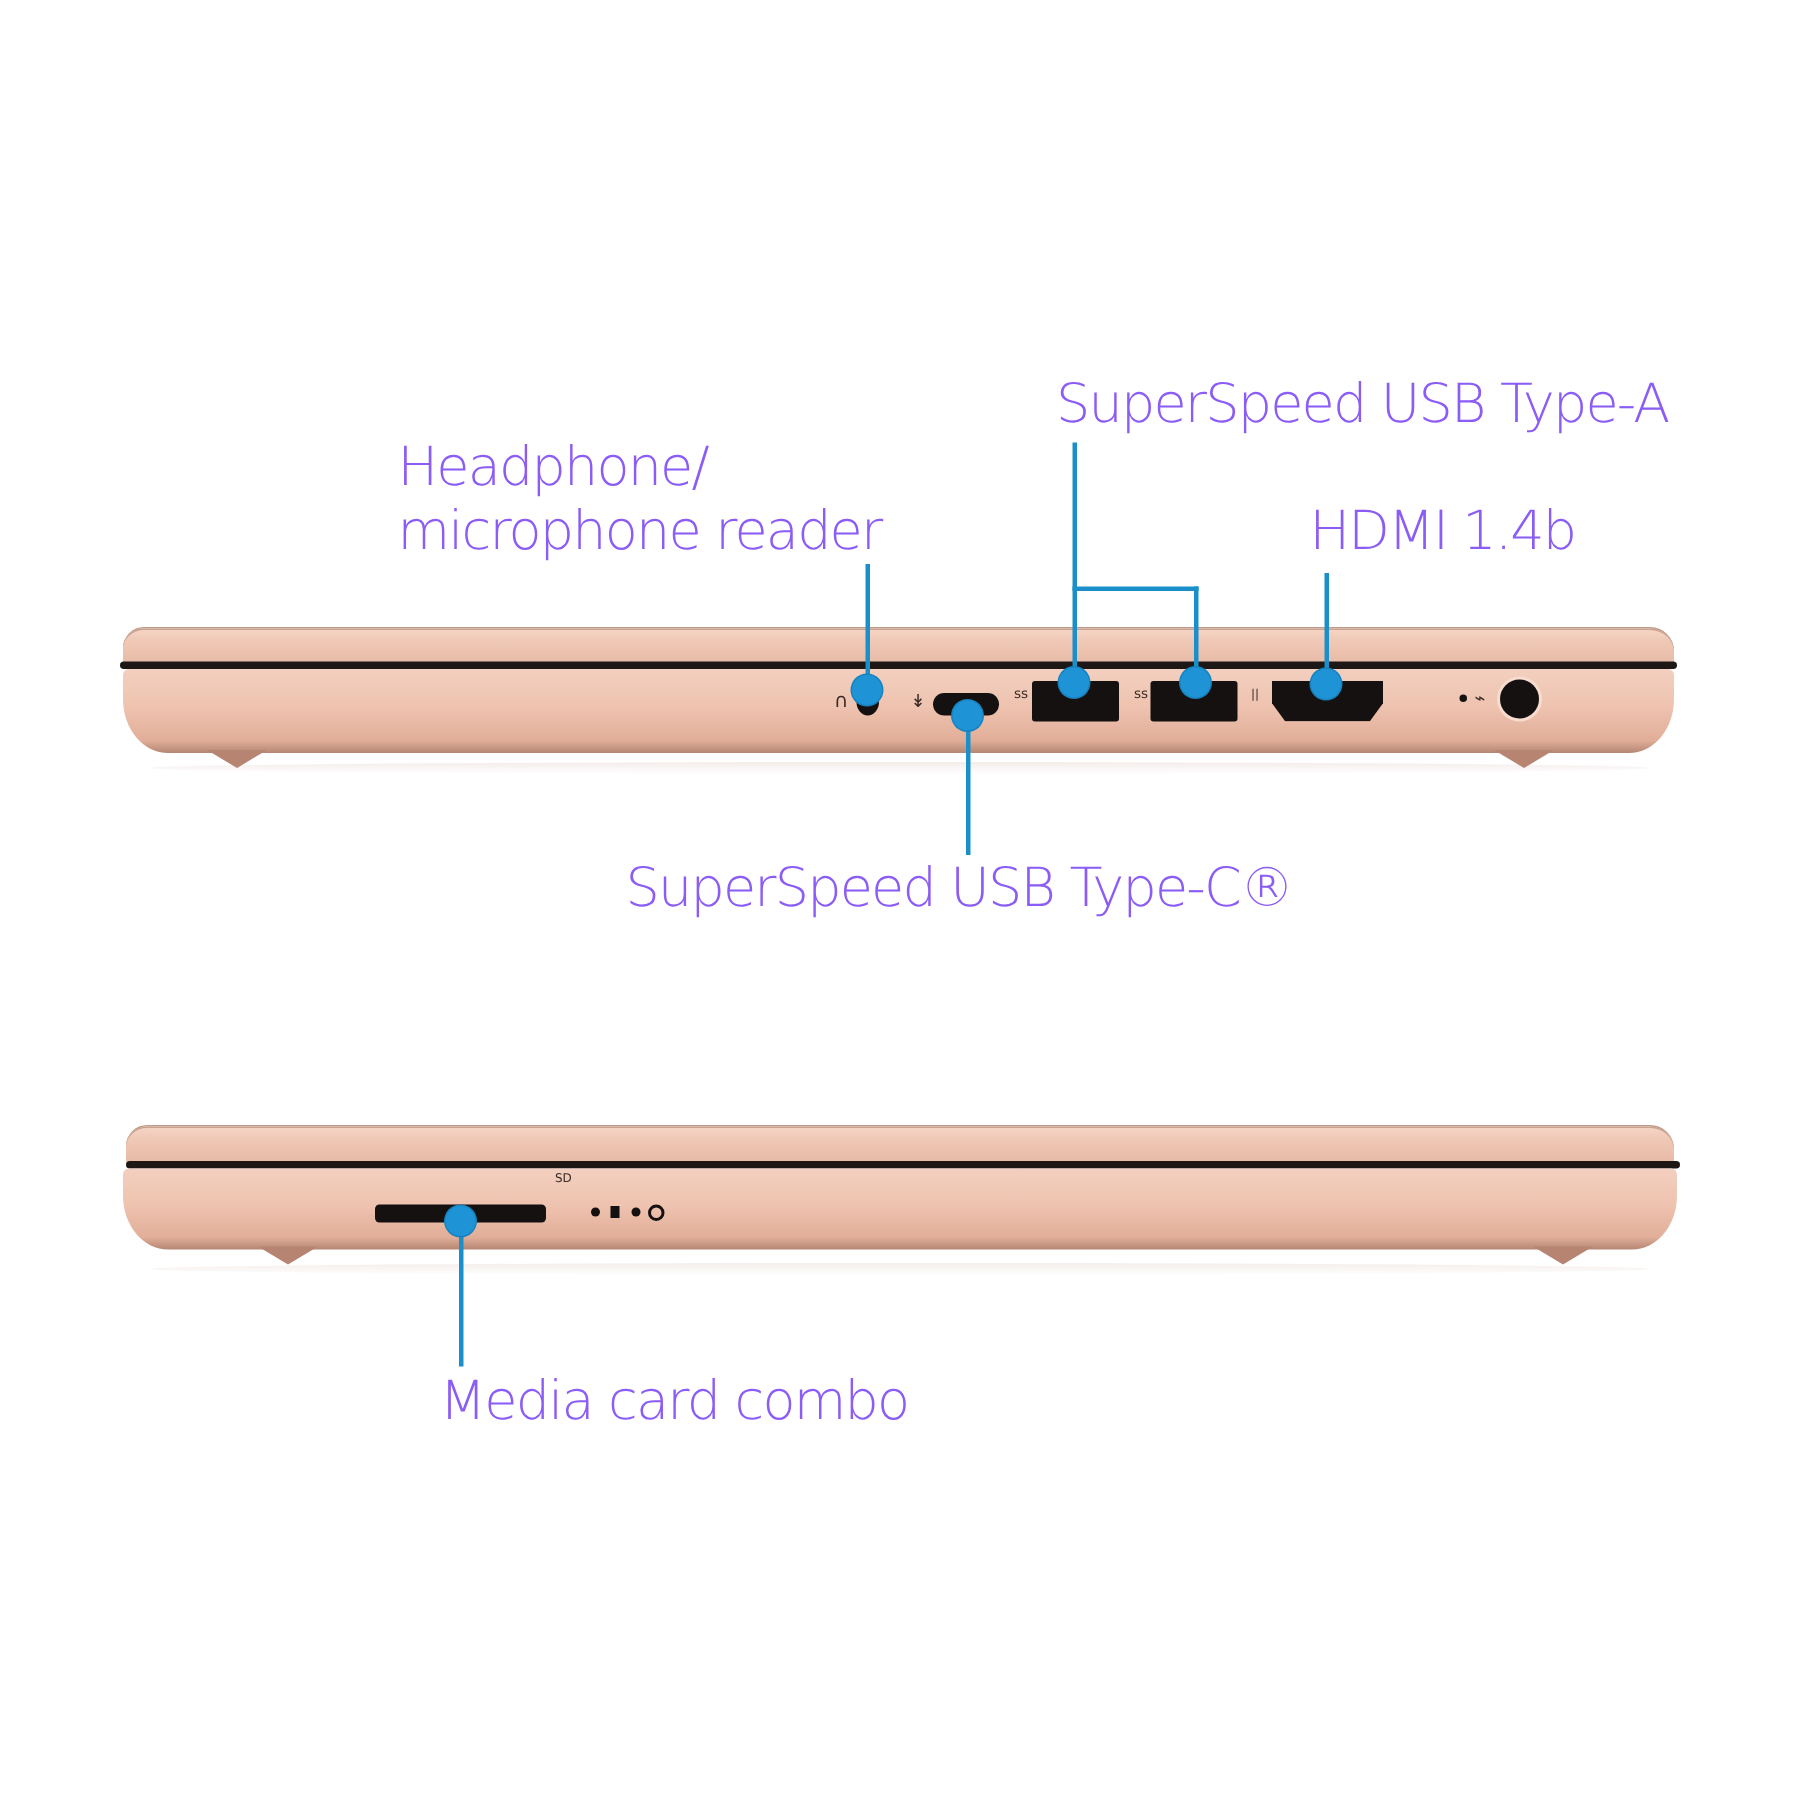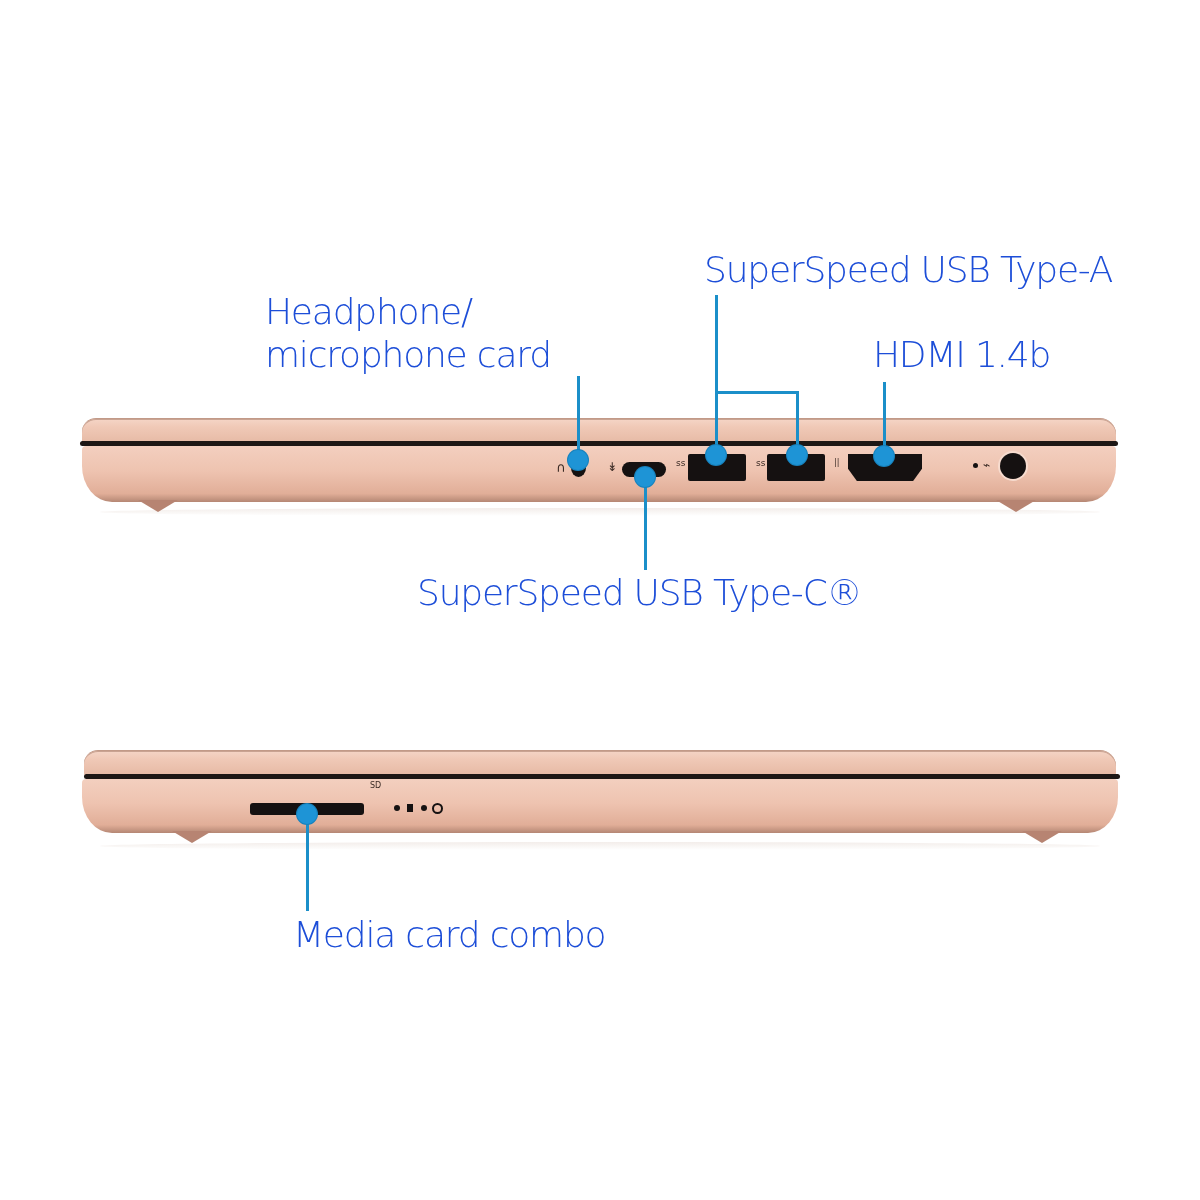--- a/index.html
+++ b/index.html
@@ -1,17 +1,17 @@
 <!DOCTYPE html>
 <html><head>
 <meta charset="utf-8">
 <style>
   html, body { margin:0; padding:0; background:#ffffff; }
   body { width:1200px; height:1200px; position:relative; overflow:hidden; font-family:"DejaVu Sans", sans-serif; }
-  .label { position:absolute; color:#1d4ed8; font-size:36px; letter-spacing:-1.2px; white-space:nowrap; line-height:1; font-weight:300; }
+  .label { position:absolute; color:#8b5cf6; font-size:36px; letter-spacing:-1.2px; white-space:nowrap; line-height:1; font-weight:300; }
   .lead { position:absolute; background:#1b8fc9; }
   .dot { position:absolute; width:20px; height:20px; margin:-10px 0 0 -10px; border-radius:50%; background:#1e94d6; box-shadow:0 0 0 1px #1782bd; }
   .laptop { position:absolute; }
   .lid { position:absolute; border-radius:14px 16px 4px 4px; background:linear-gradient(#f5d5c6 0%, #f0c9b7 30%, #e5b8a3 100%); box-shadow: inset 0 1px 0 #c9a392; border-top:1px solid #c29a88; }
   .seam { position:absolute; height:5px; background:#1d1715; border-radius:3px; }
   .base { position:absolute; border-radius:4px 4px 30px 30px / 4px 4px 36px 36px; background:linear-gradient(#f3cfbf 0%, #eec3b0 45%, #e1ae98 85%, #b58774 100%); }
   .foot { position:absolute; width:0; height:0; border-left:20px solid transparent; border-right:20px solid transparent; border-top:12px solid #b78472; }
   .port { position:absolute; background:#151111; }
   .reflection { position:absolute; height:8px; background:linear-gradient(rgba(235,225,220,0.6), rgba(255,255,255,0)); border-radius:50%; }
   .tiny { position:absolute; color:#3a2a24; font-size:10px; font-family:"DejaVu Sans", sans-serif; }
@@ -42,21 +42,21 @@
   <span class="tiny" style="left:834px;top:458px;font-size:8px;">||</span>
   <div class="port" style="left:848px;top:454px;width:74px;height:27px;clip-path:polygon(0 0,100% 0,100% 55%,88% 100%,12% 100%,0 55%);"></div>
 
   <div class="port" style="left:973px;top:463px;width:5px;height:5px;border-radius:50%;"></div>
   <span class="tiny" style="left:983px;top:458px;font-size:12px;">⌁</span>
   <div class="port" style="left:1000px;top:453px;width:26px;height:26px;border-radius:50%;box-shadow:0 0 0 2px #f7dccf;"></div>
 </div>
 
 <div class="label" style="left:704px;top:252px;">SuperSpeed USB Type-A</div>
 <div class="label" style="left:265px;top:294px;">Headphone/</div>
-<div class="label" style="left:265px;top:337px;">microphone card</div>
+<div class="label" style="left:265px;top:337px;">microphone reader</div>
 <div class="label" style="left:873px;top:337px;text-align:center;">HDMI 1.4b</div>
 <div class="label" style="left:417px;top:575px;">SuperSpeed USB Type-C®</div>
 
 <div class="lead" style="left:577px;top:376px;width:3px;height:84px;"></div>
 <div class="lead" style="left:715px;top:295px;width:3px;height:160px;"></div>
 <div class="lead" style="left:715px;top:391px;width:84px;height:3px;"></div>
 <div class="lead" style="left:796px;top:391px;width:3px;height:64px;"></div>
 <div class="lead" style="left:883px;top:382px;width:3px;height:74px;"></div>
 <div class="lead" style="left:644px;top:476px;width:3px;height:94px;"></div>
 

